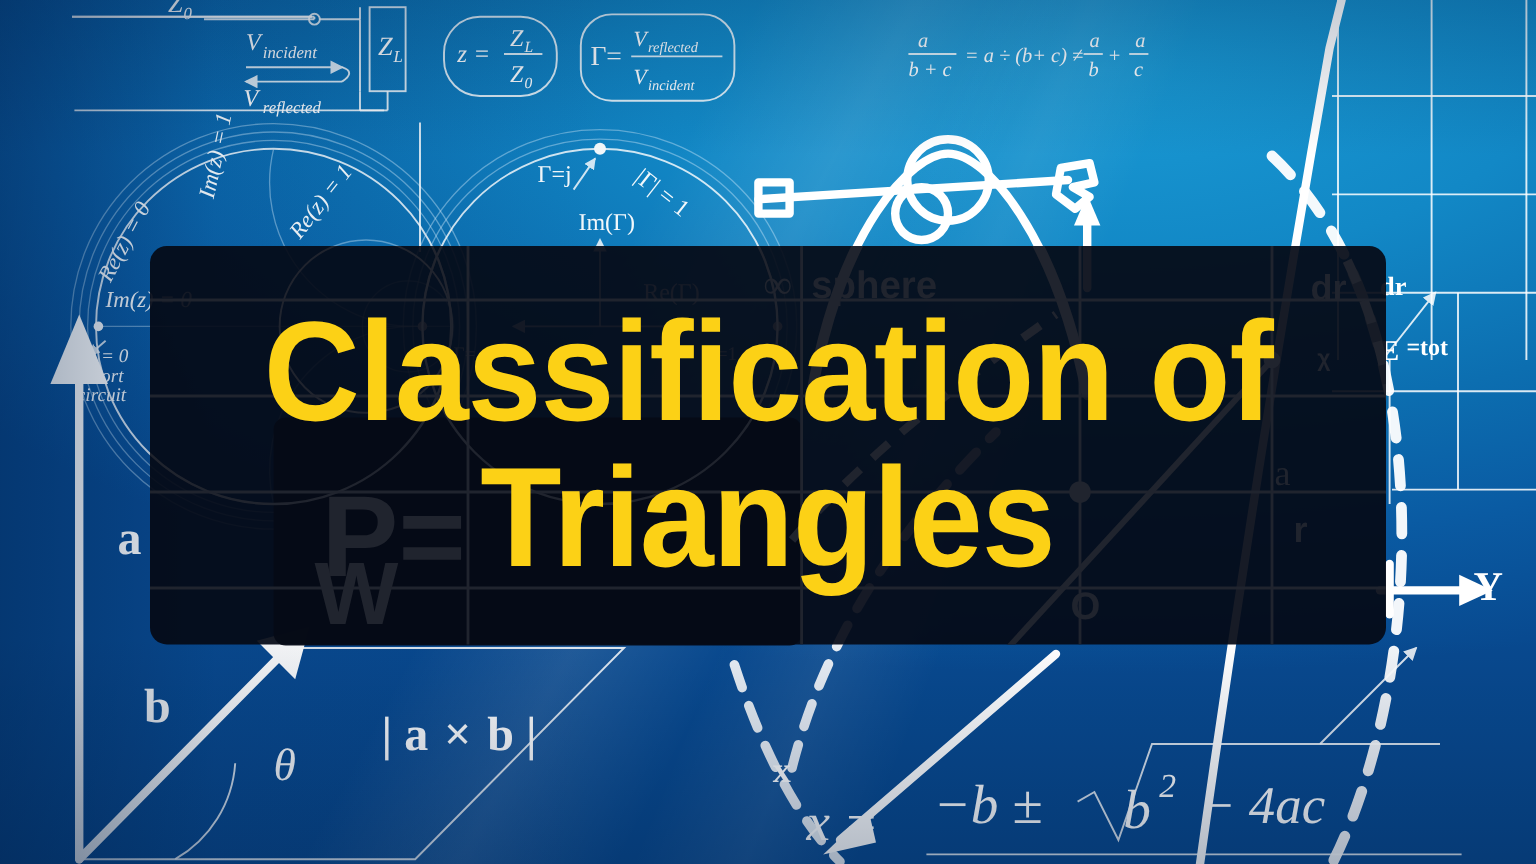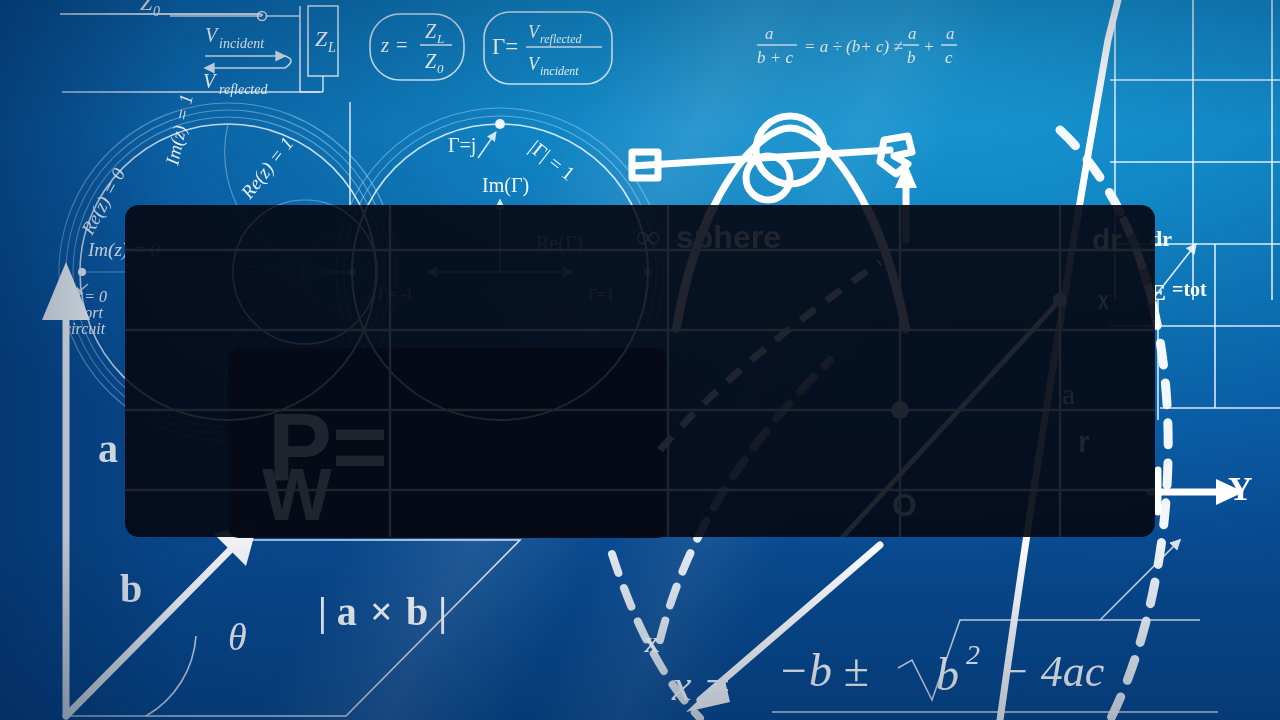--- a/index.html
+++ b/index.html
@@ -353,14 +353,18 @@
       <path class="ghost" d="M660,450 C720,380 800,318 880,262" stroke-width="7" stroke-dasharray="18 14"></path>
       <path class="ghost" d="M1060,130 C1200,260 1190,560 1110,720" stroke-width="8" stroke-dasharray="20 16"></path>
       <path class="ghost" d="M676,330 C700,190 760,128 790,128 C822,128 880,196 906,330" stroke-width="9"></path>
       <path class="ghost" d="M840,540 L1060,300" stroke-width="5"></path>
       <circle cx="900" cy="410" r="9" fill="#20242e"></circle>
       <circle cx="1060" cy="300" r="7" fill="#20242e"></circle>
       <path class="ghost" d="M240,540 L520,540" stroke-width="4"></path>
     </g>
   </svg>
 
+  <div class="title-wrap">
+    <div class="title-line l1">Classification of</div>
+    <div class="title-line l2">Triangles</div>
+  </div>
 
 </div>
 
 </body></html>

